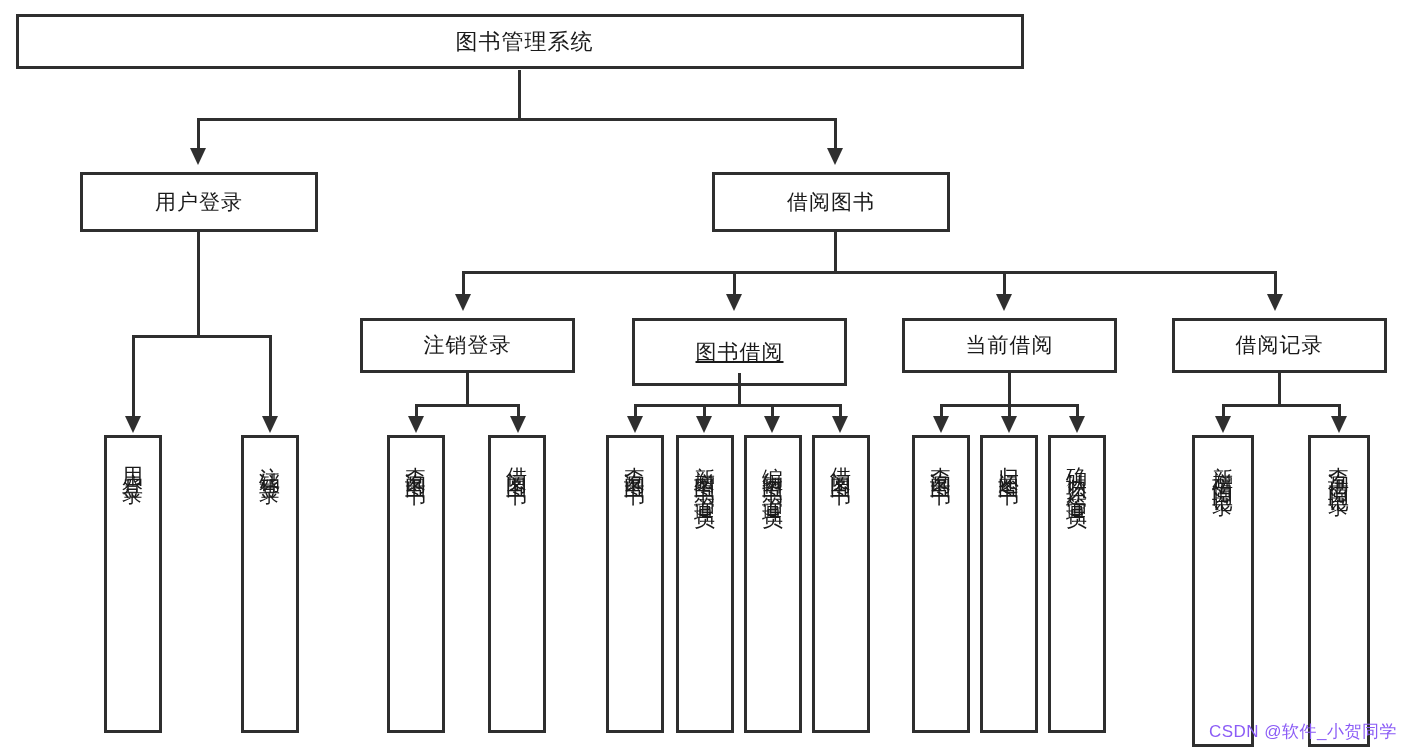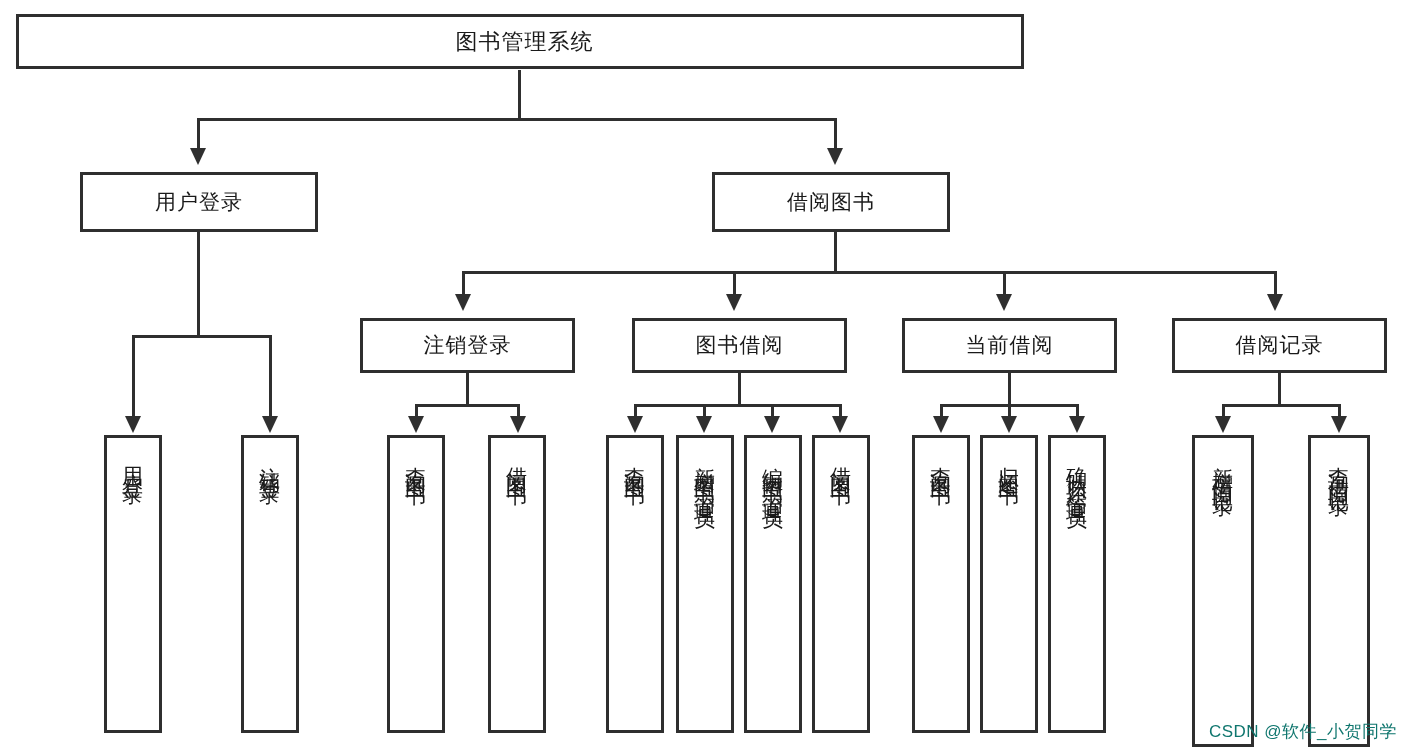--- a/index.html
+++ b/index.html
@@ -62,21 +62,21 @@
     border-right:8px solid transparent;
     border-top:17px solid #2f2f2f;
   }
 
   
   #watermark{
     position:absolute;
     right:8px;
     bottom:4px;
     font-size:17px;
-    color:#0f766e;
+    color:#8b5cf6;
     white-space:nowrap;
     letter-spacing:0.5px;
   }
 </style>
 </head>
 <body>
 
 <div id="canvas">
 
   <div class="node root" style="left:16px;top:14px;width:1008px;height:55px;padding-left:9px;">
@@ -115,21 +115,21 @@
   <div class="vline" style="left:733px;top:271px;height:25px;"></div>
   <div class="arrow" style="left:726px;top:294px;"></div>
   <div class="vline" style="left:1003px;top:271px;height:25px;"></div>
   <div class="arrow" style="left:996px;top:294px;"></div>
   <div class="vline" style="left:1274px;top:271px;height:25px;"></div>
   <div class="arrow" style="left:1267px;top:294px;"></div>
 
   <div class="node" style="left:360px;top:318px;width:215px;height:55px;">
     <span class="label">注销登录</span>
   </div>
-  <div class="node" style="left:632px;top:318px;width:215px;height:55px;">
+  <div class="node" style="left:632px;top:318px;width:215px;height:68px;text-decoration:underline;">
     <span class="label">图书借阅</span>
   </div>
   <div class="node" style="left:1172px;top:318px;width:215px;height:55px;">
     <span class="label">借阅记录</span>
   </div>
   <div class="node" style="left:902px;top:318px;width:215px;height:55px;">
     <span class="label">当前借阅</span>
   </div>
 
   <div class="vline" style="left:466px;top:373px;height:31px;"></div>

